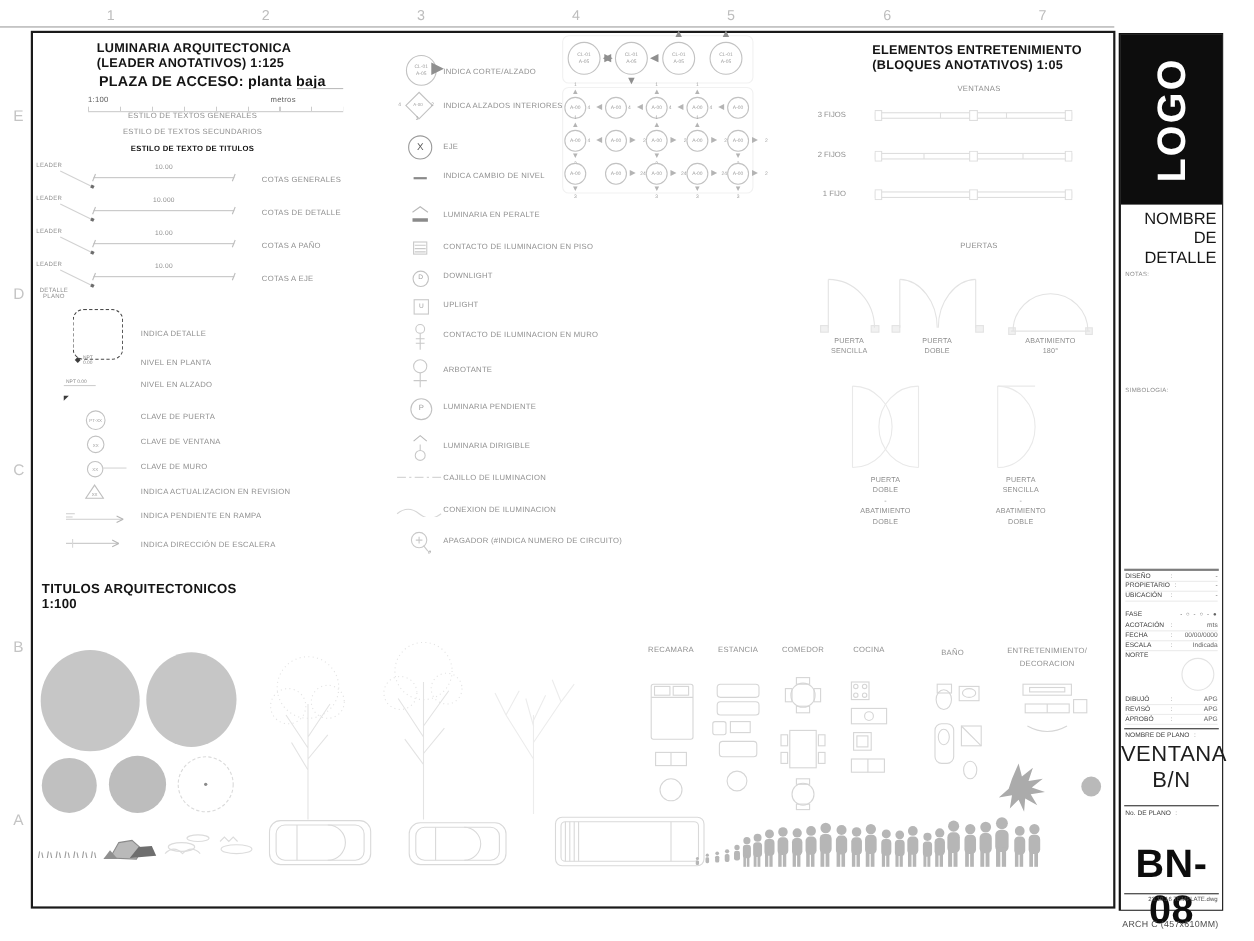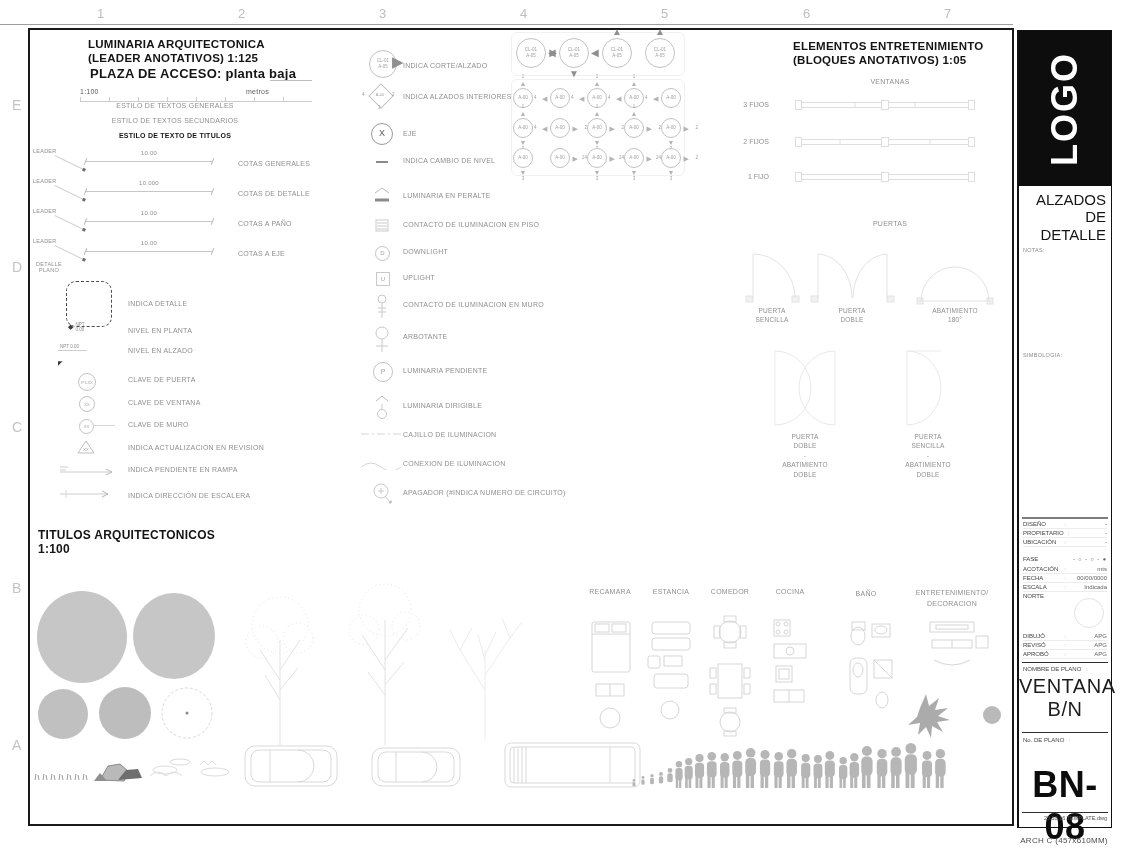--- a/index.html
+++ b/index.html
@@ -758,21 +758,21 @@
         <rect x="307.72679999999997" y="49.18" width="3.3696000000000006" height="14.82"></rect>
         <rect x="312.27575999999993" y="49.18" width="3.3696000000000006" height="14.82"></rect>
       </g>
     </svg>
 
   <div class="tblock">
     <div class="logo">
         <span>LOGO</span>
       </div>
     <div class="proj">
-      <div>ALZADOS</div>
+      <div>NOMBRE</div>
       <div>DE</div>
       <div>DETALLE</div>
     </div>
     <div class="tbsmall" style="top:216px;">NOTAS:</div>
     <div class="tbsmall" style="top:321px;">SIMBOLOGIA:</div>
 
     <div class="tbdiv" style="top:486px;"></div>
     <div class="tbrow" style="top:489px;">
         <span class="l">DISEÑO</span>
         <span class="c">:</span>

